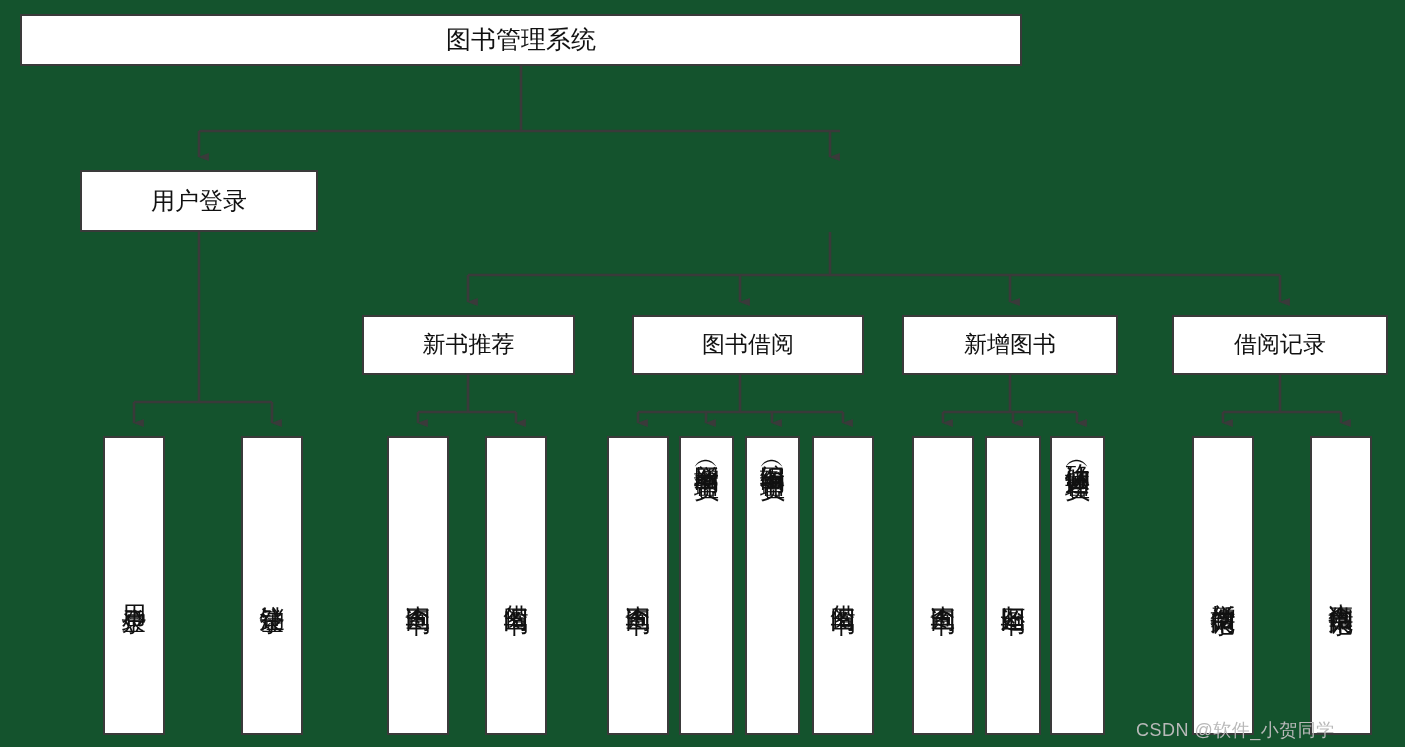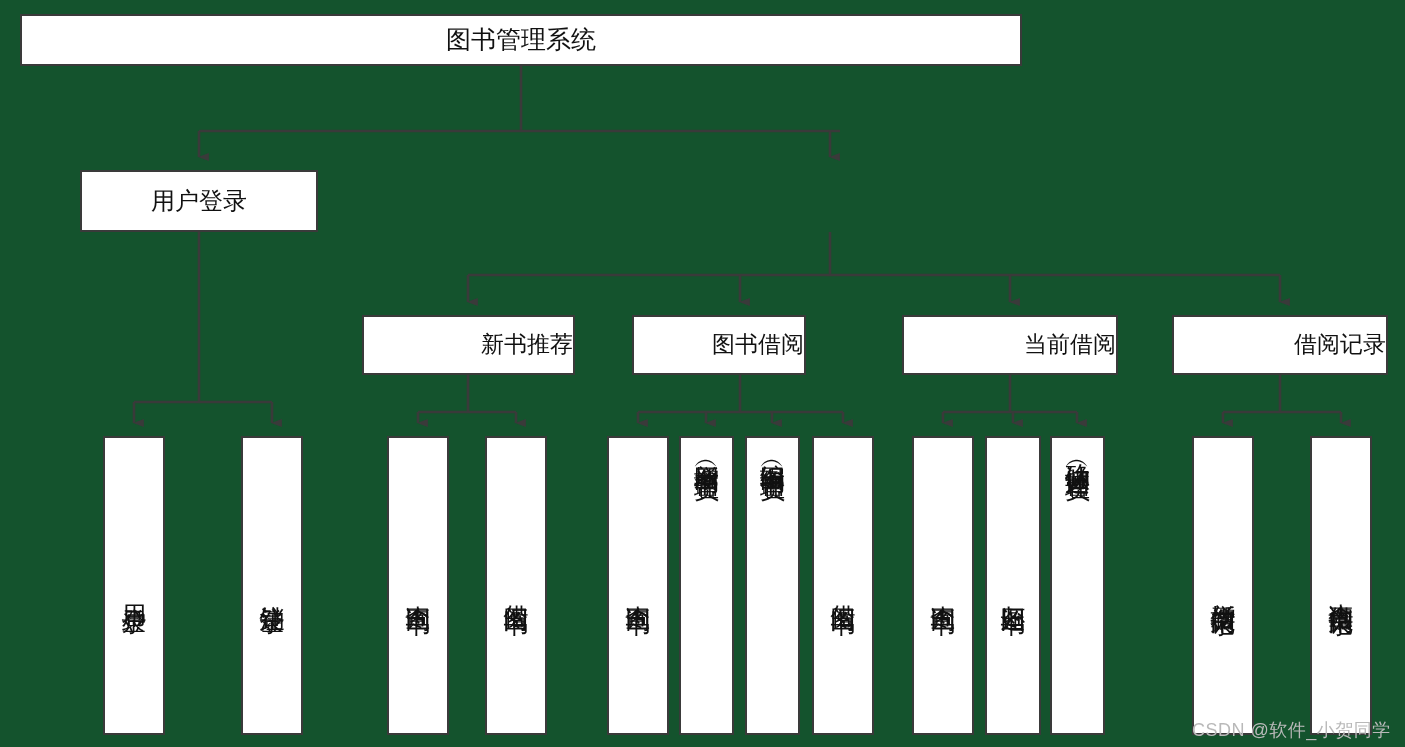--- a/index.html
+++ b/index.html
@@ -42,21 +42,20 @@
     text-align: center;
   }
   .n-root {
     font-size: 25px;
   }
   .n-l2 {
     font-size: 24px;
   }
   .n-l3 {
     font-size: 23px;
-    justify-content: flex-end;
   }
   .leaf {
     align-items: flex-start;
     justify-content: center;
     padding-top: 6px;
   }
   .leaf .node-label {
     writing-mode: vertical-rl;
     text-orientation: upright;
     font-size: 25px;
@@ -137,25 +136,25 @@
     <span class="node-label">图书管理系统</span>
   </div>
 
   <div class="node n-l2" style="left:80px; top:170px; width:238px; height:62px;">
     <span class="node-label">用户登录</span>
   </div>
 
   <div class="node n-l3" style="left:362px; top:315px; width:213px; height:60px;">
     <span class="node-label">新书推荐</span>
   </div>
-  <div class="node n-l3" style="left:632px; top:315px; width:174px; height:60px;">
+  <div class="node n-l3" style="left:632px; top:315px; width:232px; height:60px;">
     <span class="node-label">图书借阅</span>
   </div>
   <div class="node n-l3" style="left:902px; top:315px; width:216px; height:60px;">
-    <span class="node-label">当前借阅</span>
+    <span class="node-label">新增图书</span>
   </div>
   <div class="node n-l3" style="left:1172px; top:315px; width:216px; height:60px;">
     <span class="node-label">借阅记录</span>
   </div>
 
   <div class="node leaf center" style="left:103px; top:436px; width:62px; height:299px;">
     <span class="node-label">用户登录</span>
   </div>
   <div class="node leaf center" style="left:241px; top:436px; width:62px; height:299px;">
     <span class="node-label">注销登录</span>
@@ -191,15 +190,15 @@
     <span class="node-label">确认归还（管理员）</span>
   </div>
 
   <div class="node leaf center" style="left:1192px; top:436px; width:62px; height:299px;">
     <span class="node-label">新增借阅记录</span>
   </div>
   <div class="node leaf center" style="left:1310px; top:436px; width:62px; height:299px;">
     <span class="node-label">查询借阅记录</span>
   </div>
 
-  <div class="watermark" style="left:1192px; top:718px;">CSDN @软件_小贺同学</div>
+  <div class="watermark" style="left:1136px; top:718px;">CSDN @软件_小贺同学</div>
 
 </div>
 
 </body></html>

